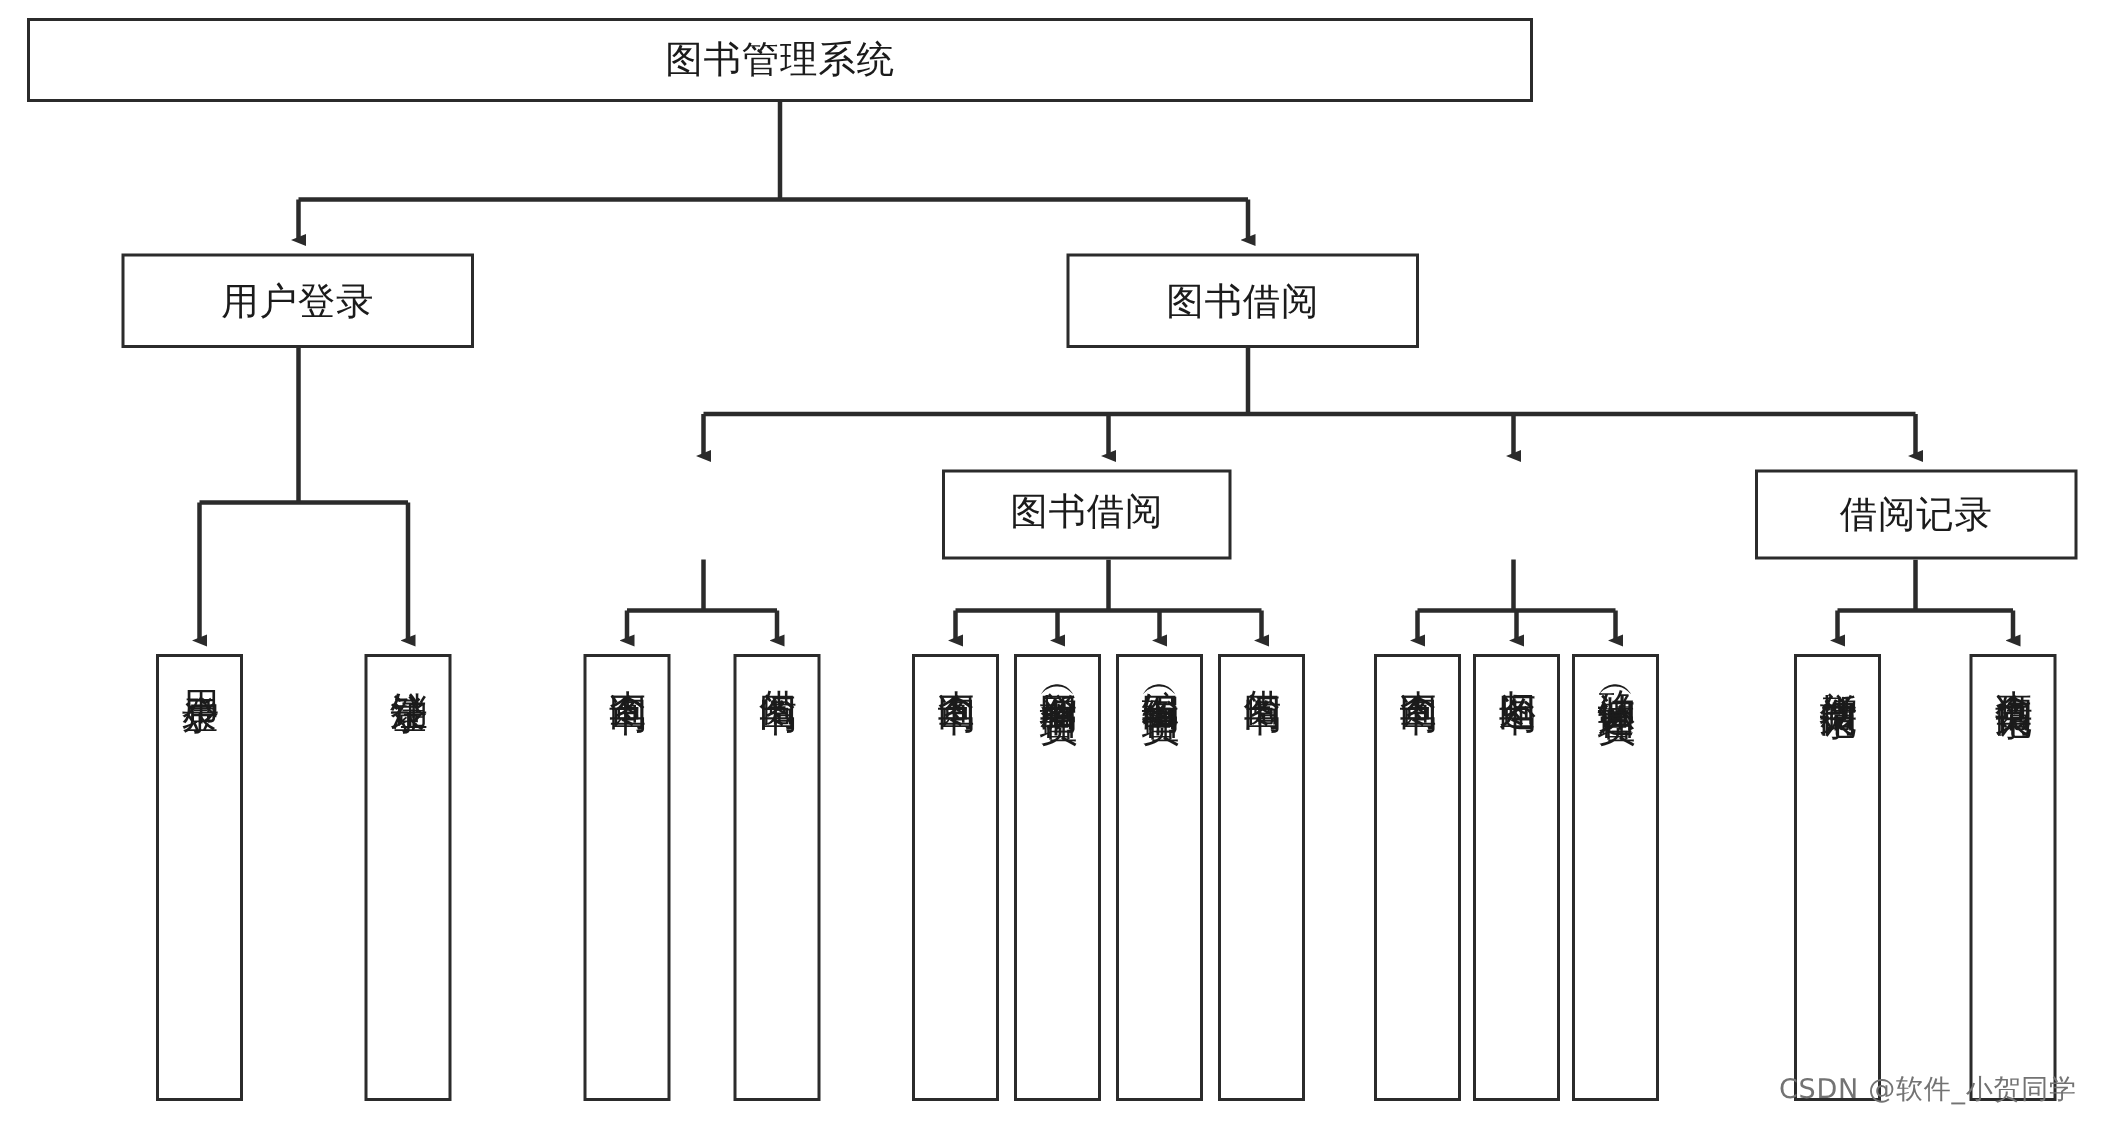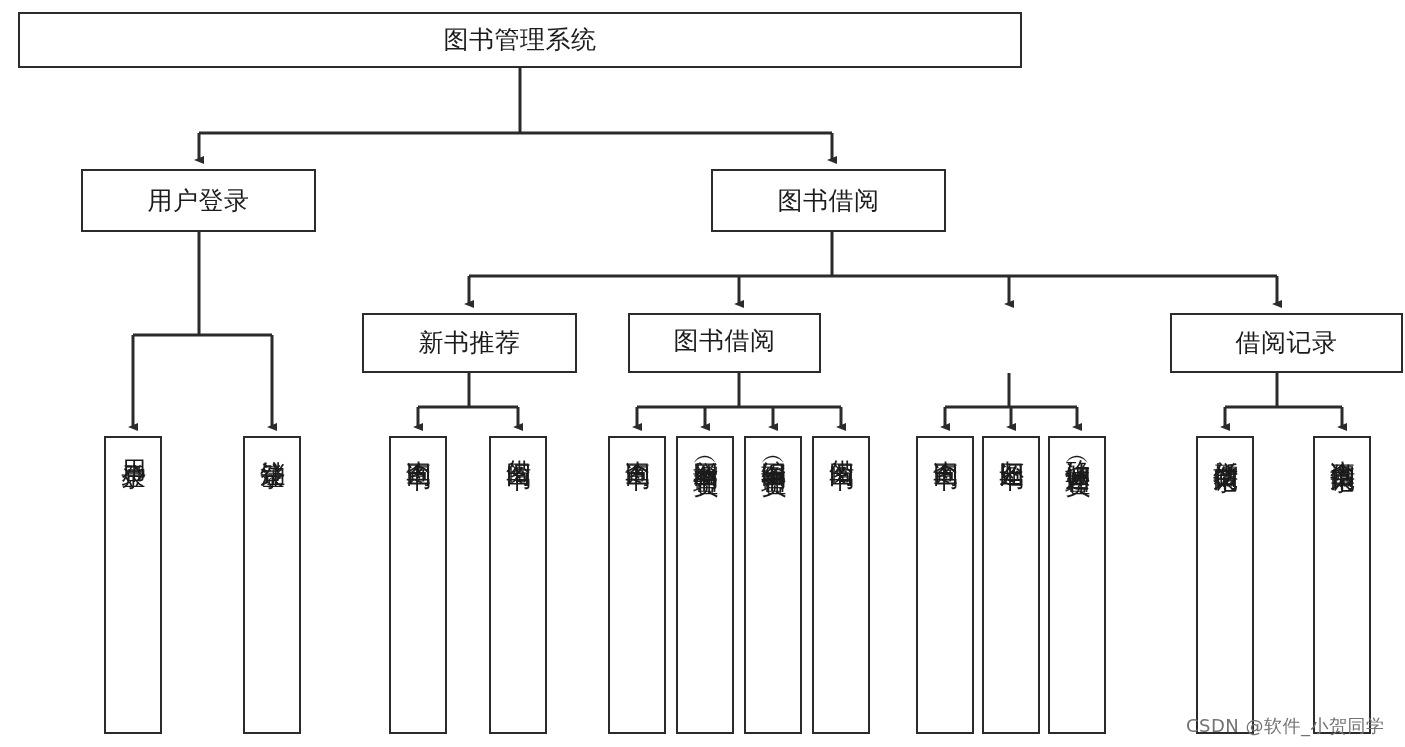--- a/index.html
+++ b/index.html
@@ -132,27 +132,24 @@
     <span class="node-label">图书管理系统</span>
   </div>
 
   <div class="node horiz" style="left:81px; top:169px; width:235px; height:63px;">
     <span class="node-label">用户登录</span>
   </div>
   <div class="node horiz" style="left:711px; top:169px; width:235px; height:63px;">
     <span class="node-label">图书借阅</span>
   </div>
 
-  <div class="node horiz" style="left:362px; top:313px; width:215px; height:60px;">
-    <span class="node-label">新书推荐</span>
-  </div>
   <div class="node horiz" style="left:628px; top:313px; width:193px; height:60px;font-family:Liberation Mono, monospace;">
     <span class="node-label">图书借阅</span>
   </div>
-  <div class="node horiz" style="left:1170px; top:313px; width:233px; height:60px;">
+  <div class="node horiz" style="left:1170px; top:313px; width:215px; height:60px;">
     <span class="node-label">借阅记录</span>
   </div>
 
   <div class="node vert" style="left:104px; top:436px; width:58px; height:298px;">
     <span class="node-label">用户登录</span>
   </div>
   <div class="node vert" style="left:243px; top:436px; width:58px; height:298px;">
     <span class="node-label">注销登录</span>
   </div>
 

